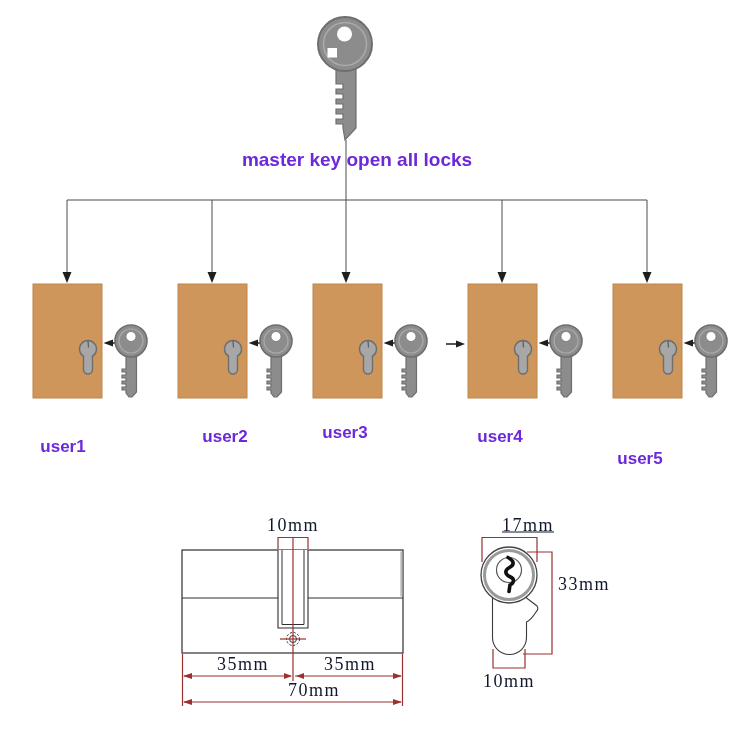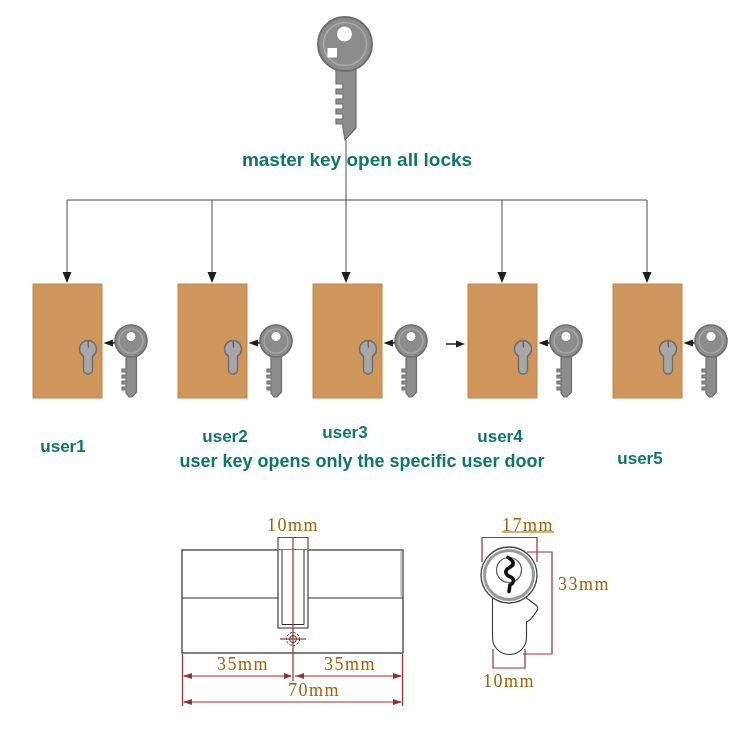--- a/index.html
+++ b/index.html
@@ -3,29 +3,29 @@
 <meta charset="utf-8">
 <style>
   html,body{margin:0;padding:0;background:#fff;}
   .stage{
     position:relative;width:750px;height:750px;background:#fff;overflow:hidden;
     font-family:"Liberation Sans","DejaVu Sans",sans-serif;
   }
   .stage svg{position:absolute;left:0;top:0;}
   .lbl{
     position:absolute;transform:translate(-50%,-50%);
-    white-space:nowrap;color:#0f766e;font-weight:bold;
+    white-space:nowrap;color:#6d28d9;font-weight:bold;
   }
   .caption{font-size:19px;}
   .userlbl{font-size:17px;}
   .subtitle{font-size:18px;}
   .dim{
     position:absolute;transform:translate(-50%,-50%);
     white-space:nowrap;font-family:"Liberation Serif","DejaVu Serif",serif;
-    font-weight:normal;color:#a16207;font-size:18px;letter-spacing:1.5px;
+    font-weight:normal;color:#0f172a;font-size:18px;letter-spacing:1.5px;
   }
 </style>
 </head>
 <body>
 
 <div class="stage">
 
   <svg width="750" height="750" viewBox="0 0 750 750">
     <defs>
 
@@ -139,21 +139,20 @@
   </svg>
 
   <div class="lbl caption" style="left:357px;top:160px;">master key open all locks</div>
 
   <div class="lbl userlbl" style="left:63px;top:447px;">user1</div>
   <div class="lbl userlbl" style="left:209px;top:437px;margin-left:16px;">user2</div>
   <div class="lbl userlbl" style="left:345px;top:433px;">user3</div>
   <div class="lbl userlbl" style="left:500px;top:437px;">user4</div>
   <div class="lbl userlbl" style="left:640px;top:459px;">user5</div>
 
-  <div class="lbl subtitle" style="left:362px;top:461px;">user key opens only the specific user door</div>
 
   <div class="dim" style="left:293px;top:525px;">10mm</div>
   <div class="dim" style="left:243px;top:664px;">35mm</div>
   <div class="dim" style="left:350px;top:664px;">35mm</div>
   <div class="dim" style="left:294px;top:690px;margin-left:20px;">70mm</div>
 
   <div class="dim" style="left:528px;top:525px;text-decoration:underline;">17mm</div>
   <div class="dim" style="left:584px;top:584px;">33mm</div>
   <div class="dim" style="left:509px;top:681px;">10mm</div>
 

